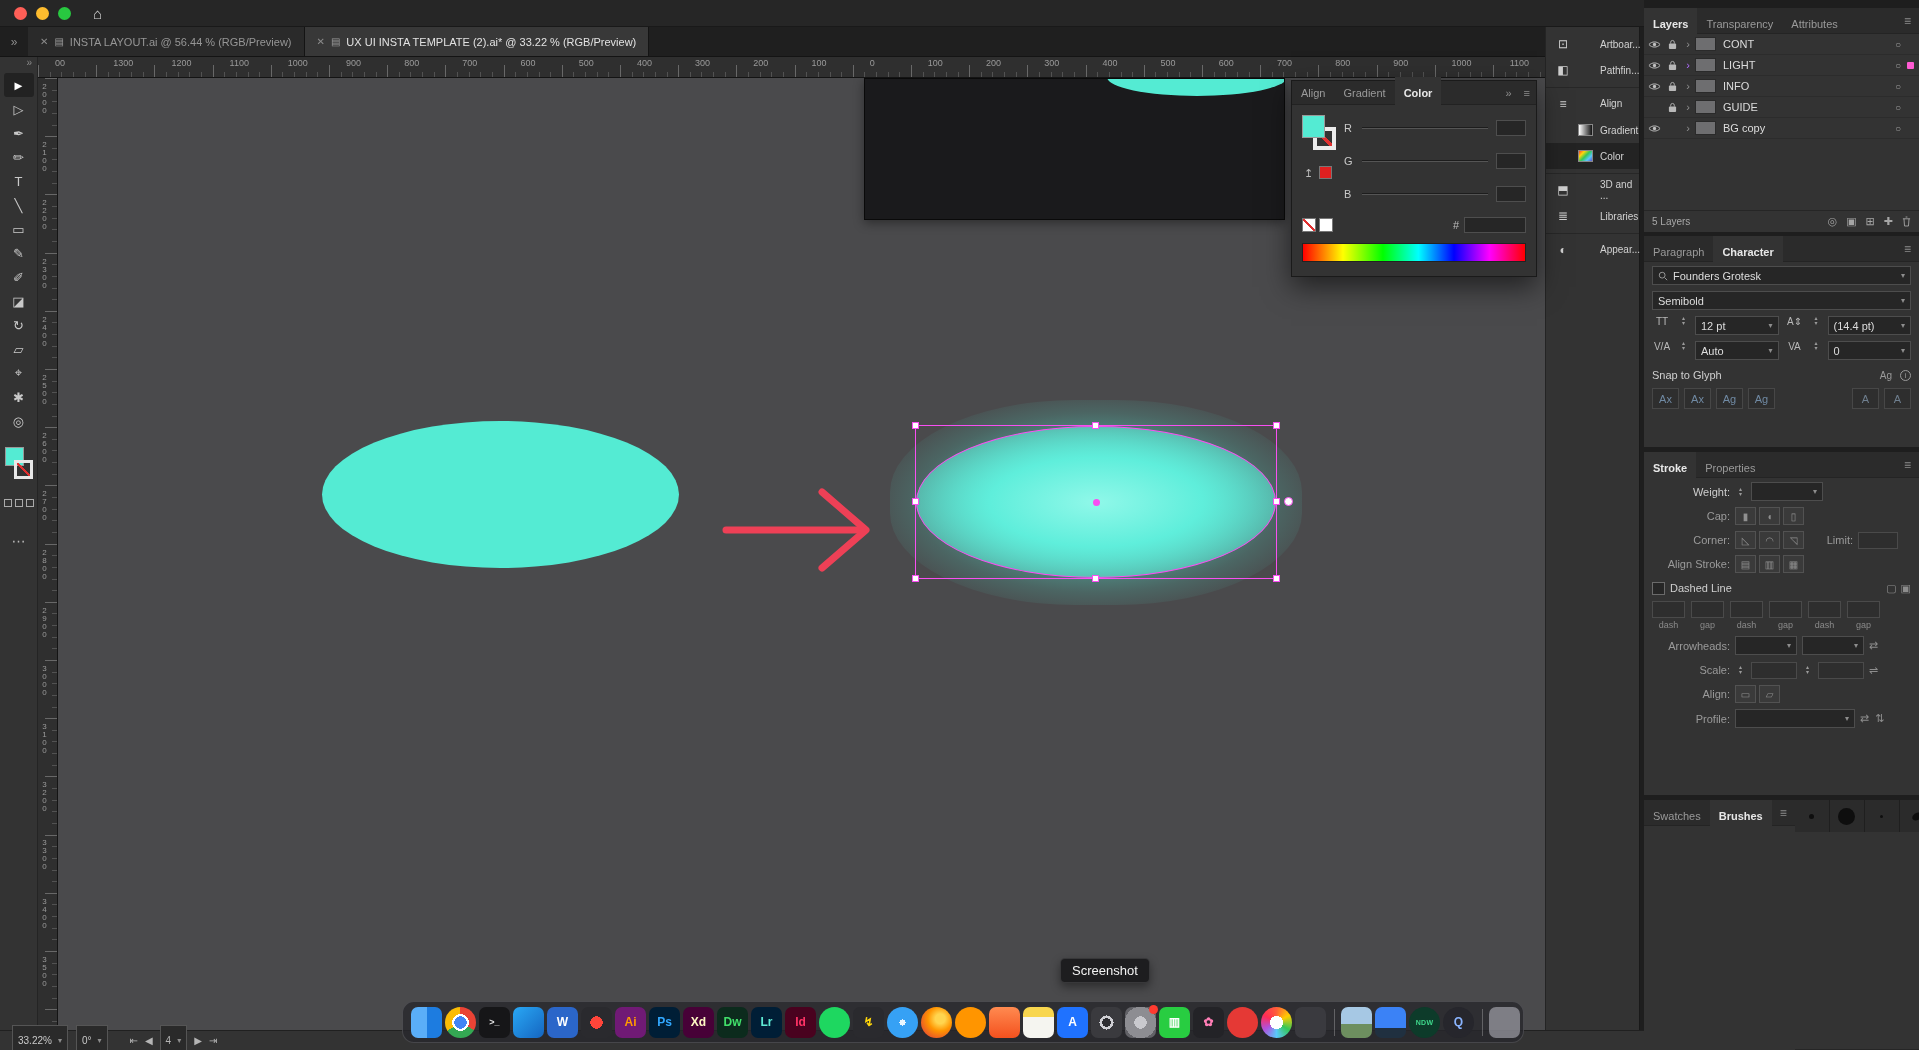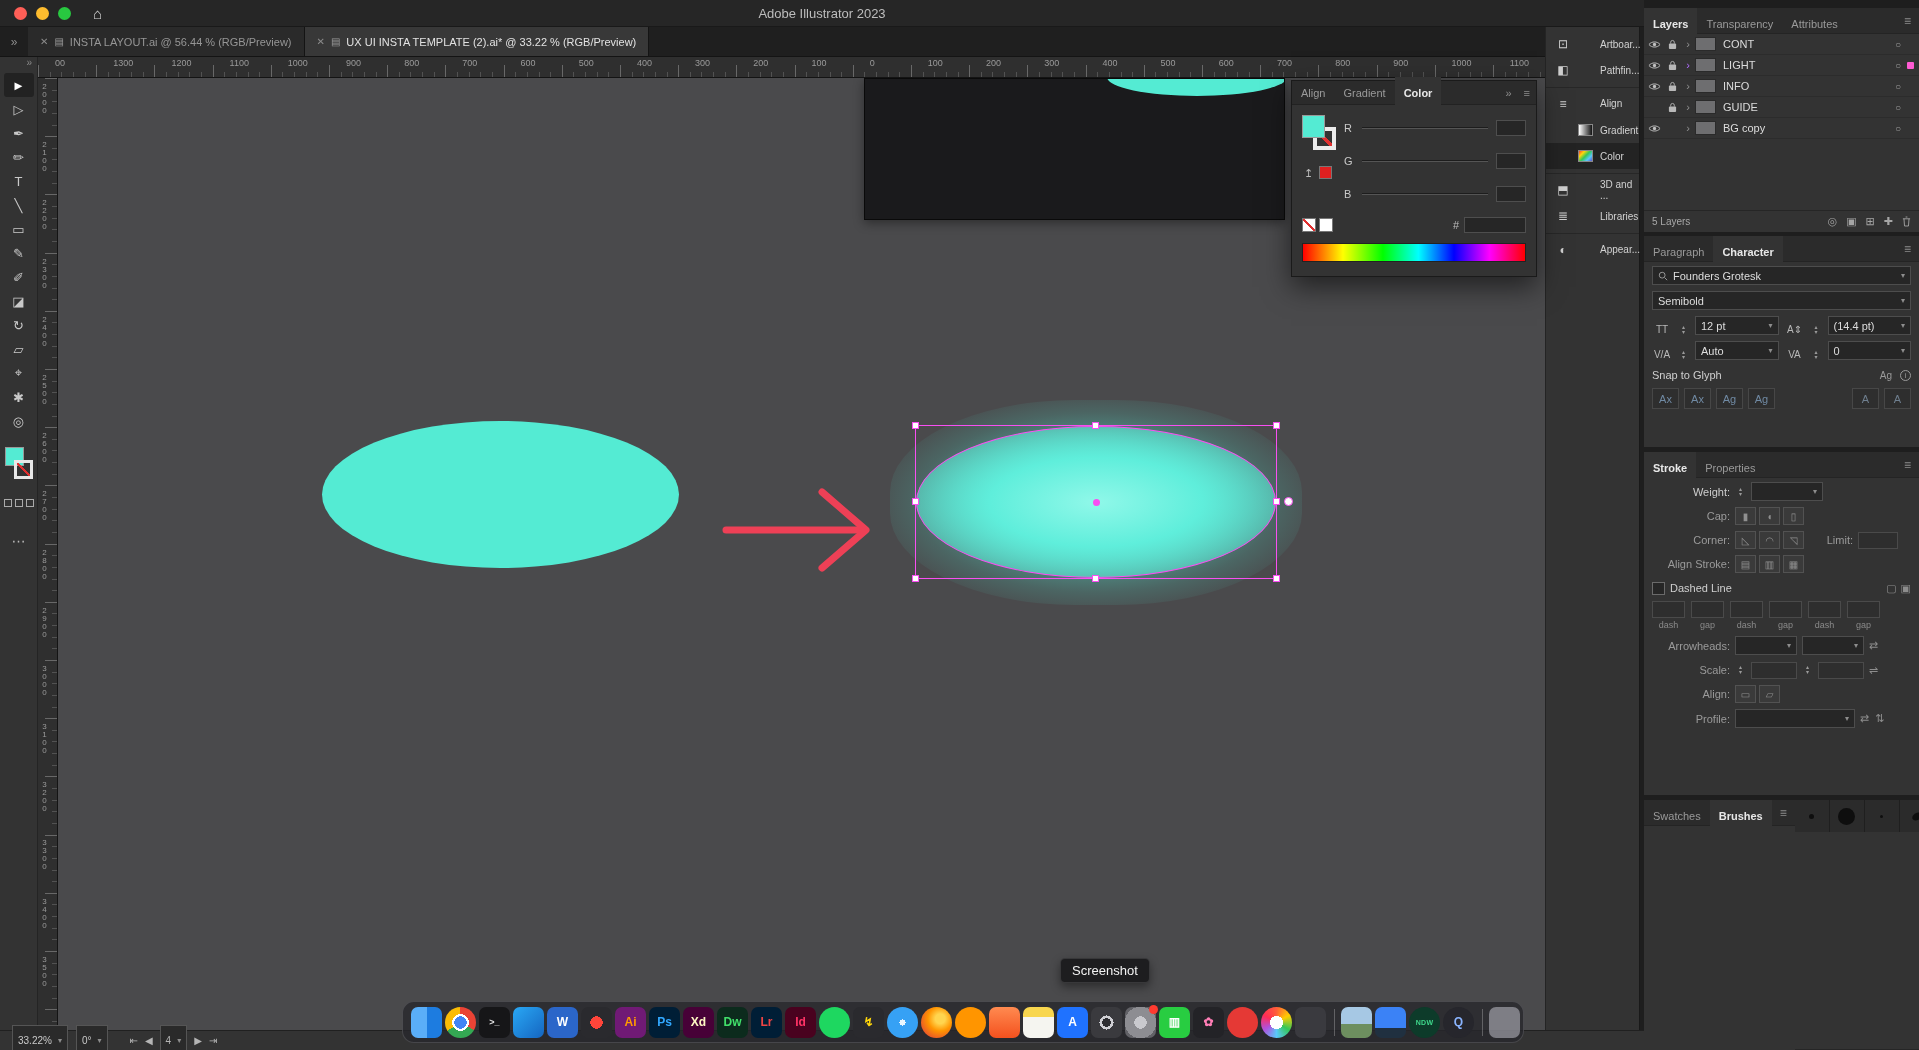--- a/index.html
+++ b/index.html
@@ -118,21 +118,21 @@
   .lname { flex:1; color:#dcdcdc; font-size:11px; }
   .ltarget { width:18px; color:#9a9a9a; font-size:10px; text-align:center; }
   .ldot { width:7px; height:7px; border-radius:1px; margin-right:5px; }
   .lfill { flex:1; }
   .lfoot { height:22px; border-top:1px solid #262626; display:flex; align-items:center; padding:0 8px; gap:9px; }
   .lstatus { color:#a8a8a8; font-size:10px; flex:1; }
   .lf-ic { color:#a5a5a5; font-size:11px; }
 
   
   #charpanel { margin-top:4px; height:211px; }
-  .crow { display:flex; align-items:flex-end; gap:6px; padding:4px 8px 2px; }
+  .crow { display:flex; align-items:flex-start; gap:6px; padding:4px 8px 2px; }
   .field { background:#262626; border:1px solid #4d4d4d; height:19px; display:flex; align-items:center; gap:5px; padding:0 5px; color:#ddd; font-size:11px; flex:1; }
   .field::after { content:"▾"; margin-left:auto; color:#8d8d8d; font-size:8px; }
   .stepper { display:flex; flex-direction:column; width:11px; }
   .stepper::before { content:"▴"; font-size:6px; color:#9a9a9a; line-height:5px; text-align:center; }
   .stepper::after { content:"▾"; font-size:6px; color:#9a9a9a; line-height:5px; text-align:center; }
   .ticon { color:#b9b9b9; font-size:10px; width:20px; text-align:center; flex:none; }
   .snaphead { display:flex; align-items:center; padding:7px 8px 3px; color:#cfcfcf; font-size:11px; }
   .snaphead .spacer { flex:1; }
   .snap-ic { color:#9a9a9a; font-size:10px; margin-left:8px; }
   .ci { display:inline-flex; width:11px; height:11px; border:1px solid #9a9a9a; border-radius:50%; align-items:center; justify-content:center; font-size:8px; color:#9a9a9a; margin-left:8px; }
@@ -189,21 +189,20 @@
 </head>
 <body>
 
 <div id="screen" data-name="illustrator-window">
 
   <div id="menubar" data-name="menu-bar">
     <span class="tl red" data-name="close-window-button"></span>
     <span class="tl yellow" data-name="minimize-window-button"></span>
     <span class="tl green" data-name="fullscreen-window-button"></span>
     <span class="home" data-name="home-icon">⌂</span>
-    <span class="apptitle" data-name="app-title">Adobe Illustrator 2023</span>
   </div>
 
   <div id="tabbar" data-name="document-tab-bar">
     <span class="tab-lead" data-name="tab-overflow-icon">»</span>
     <div style="display:flex;align-items:stretch;">
 
     <div class="doctab" data-name="document-tab">
           <span class="tclose" data-name="tab-close-icon">✕</span>
           <span class="docicon" data-name="document-icon">▤</span>
           <span data-name="tab-label">INSTA LAYOUT.ai @ 56.44 % (RGB/Preview)</span>
@@ -876,21 +875,21 @@
 
         </div>
         <div class="ditem" data-name="adobe-xd" style="background: rgb(71, 1, 55); color: #fef9c3;">
           <span data-name="dock-app-label">Xd</span>
 
         </div>
         <div class="ditem" data-name="dreamweaver" style="background: rgb(12, 43, 29); color: rgb(65, 224, 106);">
           <span data-name="dock-app-label">Dw</span>
 
         </div>
-        <div class="ditem" data-name="lightroom" style="background: rgb(0, 30, 54); color: #ef4444;">
+        <div class="ditem" data-name="lightroom" style="background: rgb(0, 30, 54); color: #5eead4;">
           <span data-name="dock-app-label">Lr</span>
 
         </div>
         <div class="ditem" data-name="indesign" style="background: rgb(73, 2, 31); color: rgb(255, 51, 102);">
           <span data-name="dock-app-label">Id</span>
 
         </div>
         <div class="ditem circle" data-name="spotify" style="background: rgb(30, 215, 96);">
           <span data-name="dock-app-label"></span>
 

